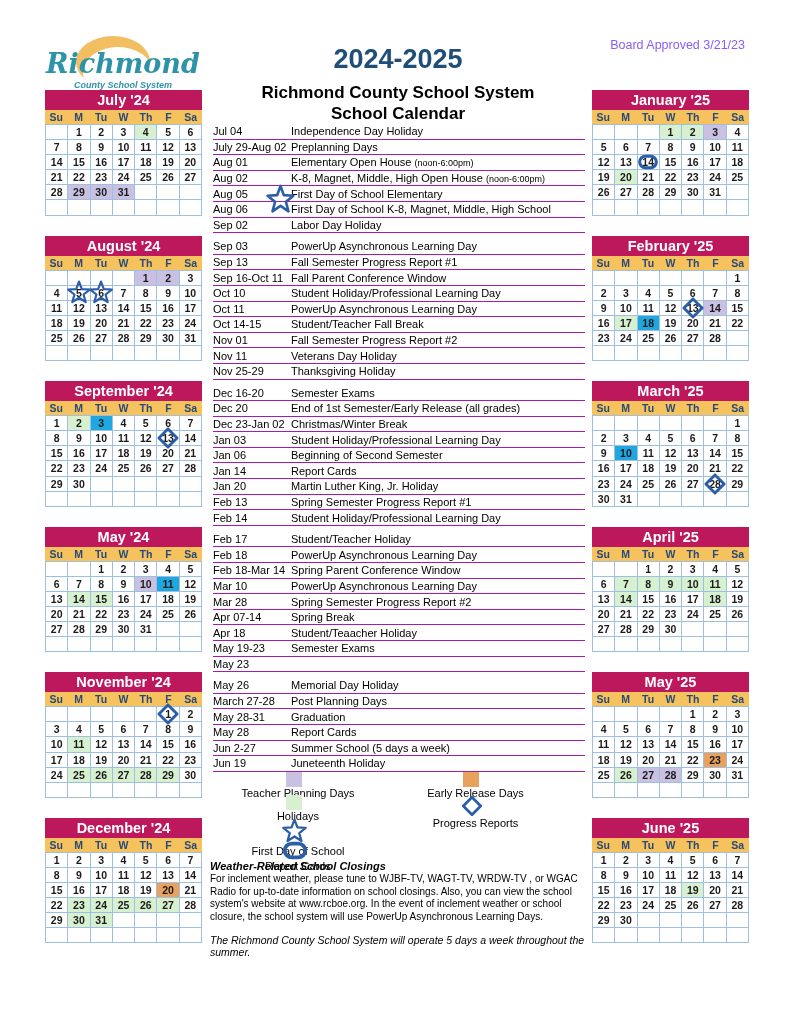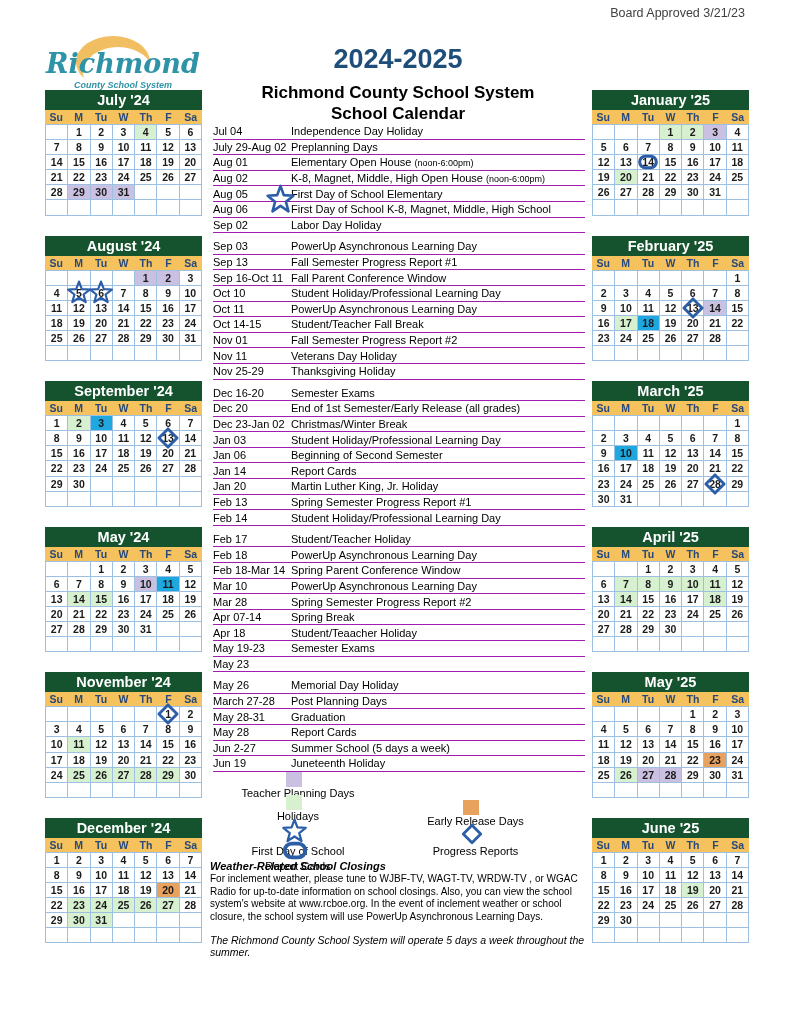--- a/index.html
+++ b/index.html
@@ -4,21 +4,21 @@
 <style>
   * { margin:0; padding:0; box-sizing:border-box; }
   html,body { background:#ffffff; }
   body {
     width:791px; height:1024px; position:relative;
     font-family:"Liberation Sans", sans-serif; color:#111;
     overflow:hidden;
   }
 
   
-  #board-approved { position:absolute; top:6px; right:46px; font-size:12.5px; color:#404040; }
+  #board-approved { position:absolute; top:38px; right:46px; font-size:12.5px; color:#8b5cf6; }
 
   #logo { position:absolute; left:46px; top:36px; width:152px; height:58px; }
   .logo-sun { position:absolute; left:30px; top:0; width:74px; height:52px; border-radius:50%;
               background:#F2BE62; overflow:hidden; }
   .logo-sun::after { content:''; position:absolute; left:7px; top:11px; width:70px; height:52px;
               background:#fff; border-radius:50%; }
   .logo-main { position:absolute; left:0px; top:12px; font-family:"DejaVu Serif", serif;
               font-style:italic; font-weight:bold; font-size:27px; color:#2F93A8; }
   .logo-sub  { position:absolute; left:28px; top:44px; font-size:9px; font-style:italic;
               font-weight:bold; color:#2F93A8; white-space:nowrap; }
@@ -27,21 +27,21 @@
   .year  { font-size:27px; font-weight:bold; color:#1F4E79; }
   .sub1  { margin-top:7px; font-size:17px; font-weight:bold; color:#000; line-height:21px; }
   .sub2  { font-size:17px; font-weight:bold; color:#000; line-height:21px; }
 
   
   #left-cals  { position:absolute; left:45px;  top:90px; width:157px; }
   #right-cals { position:absolute; left:592px; top:90px; width:157px; }
 
   .cal { width:157px; margin-bottom:20px; }
   .cal-title { height:20px; line-height:20px; text-align:center; color:#fff;
-               font-weight:bold; font-size:14.5px; background:#14532d; }
+               font-weight:bold; font-size:14.5px; background:#be185d; }
   .cal-dh { display:grid; grid-template-columns:repeat(7,1fr); background:#F5C25E; }
   .dh { height:14px; line-height:14px; text-align:center; font-size:10.5px;
         font-weight:bold; color:#27497B; }
   .cal-days { display:grid; grid-template-columns:repeat(7,1fr);
               border-top:1px solid #9DBFE2; border-left:1px solid #9DBFE2; }
   .dc { position:relative; height:15.1px; line-height:14px; text-align:center;
         font-size:10.5px; font-weight:bold; color:#1a1a1a; background:#fff;
         border-right:1px solid #9DBFE2; border-bottom:1px solid #9DBFE2; }
   .dc.planning { background:#C9C0E2; }
   .dc.holiday  { background:#D6F0D0; }
@@ -62,21 +62,21 @@
   .ev-date { width:78px; flex:none; white-space:nowrap; }
   .ev-label { flex:1; white-space:nowrap; }
   .ev-note { font-size:9px; }
   .ev-staricon { position:absolute; left:52px; top:-2px; width:31px; height:32px; z-index:2; }
   .ev-staricon svg { display:block; width:100%; height:100%; }
 
   
   #legend { position:absolute; left:213px; top:772px; width:380px; }
   .lg-col { position:absolute; top:0; }
   #lg-col1 { left:0; width:170px; }
-  #lg-col2 { left:145px; width:235px;margin-top:28px; }
+  #lg-col2 { left:145px; width:235px; }
   .lg-item { display:flex; align-items:center; height:23px; font-size:11px; color:#000;flex-direction:column; }
   .lg-swatch { width:16px; height:15px; margin-right:9px; flex:none; }
   .lg-icon { margin-right:7px; flex:none; display:flex; align-items:center; justify-content:center; }
   .lg-icon svg { display:block; }
 
   
   #footer { position:absolute; left:210px; top:860px; width:380px; }
   .wx-title { font-size:11px; font-weight:bold; font-style:italic; color:#000; }
   .wx-body  { font-size:10px; line-height:12.6px; color:#000; margin-top:1px; }
   .wx-note  { font-size:10.5px; font-style:italic; color:#000; margin-top:11px; }

